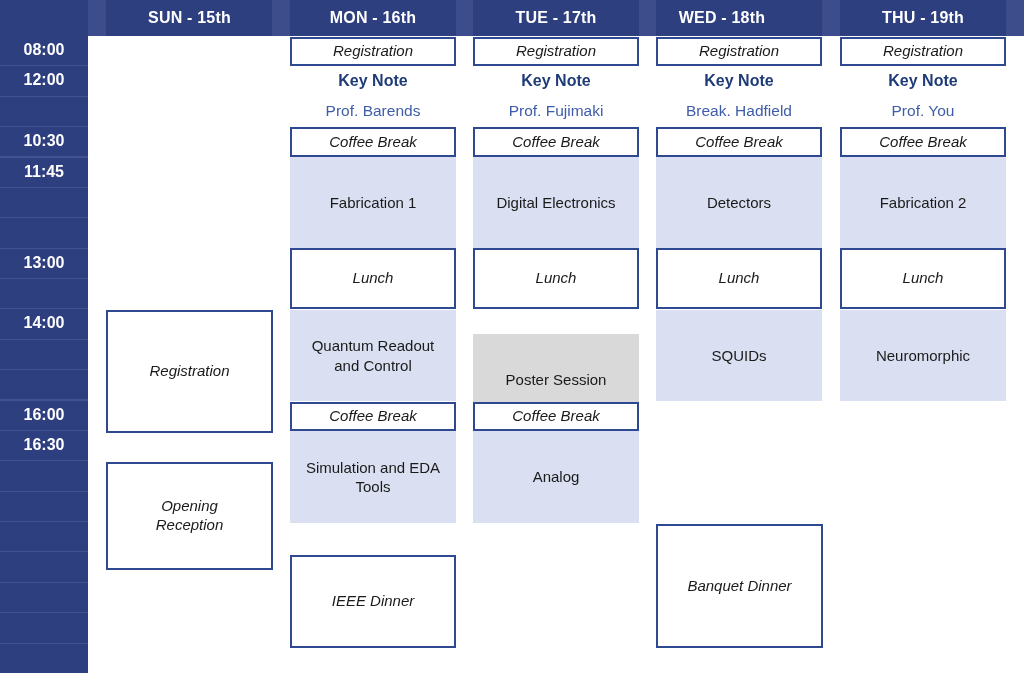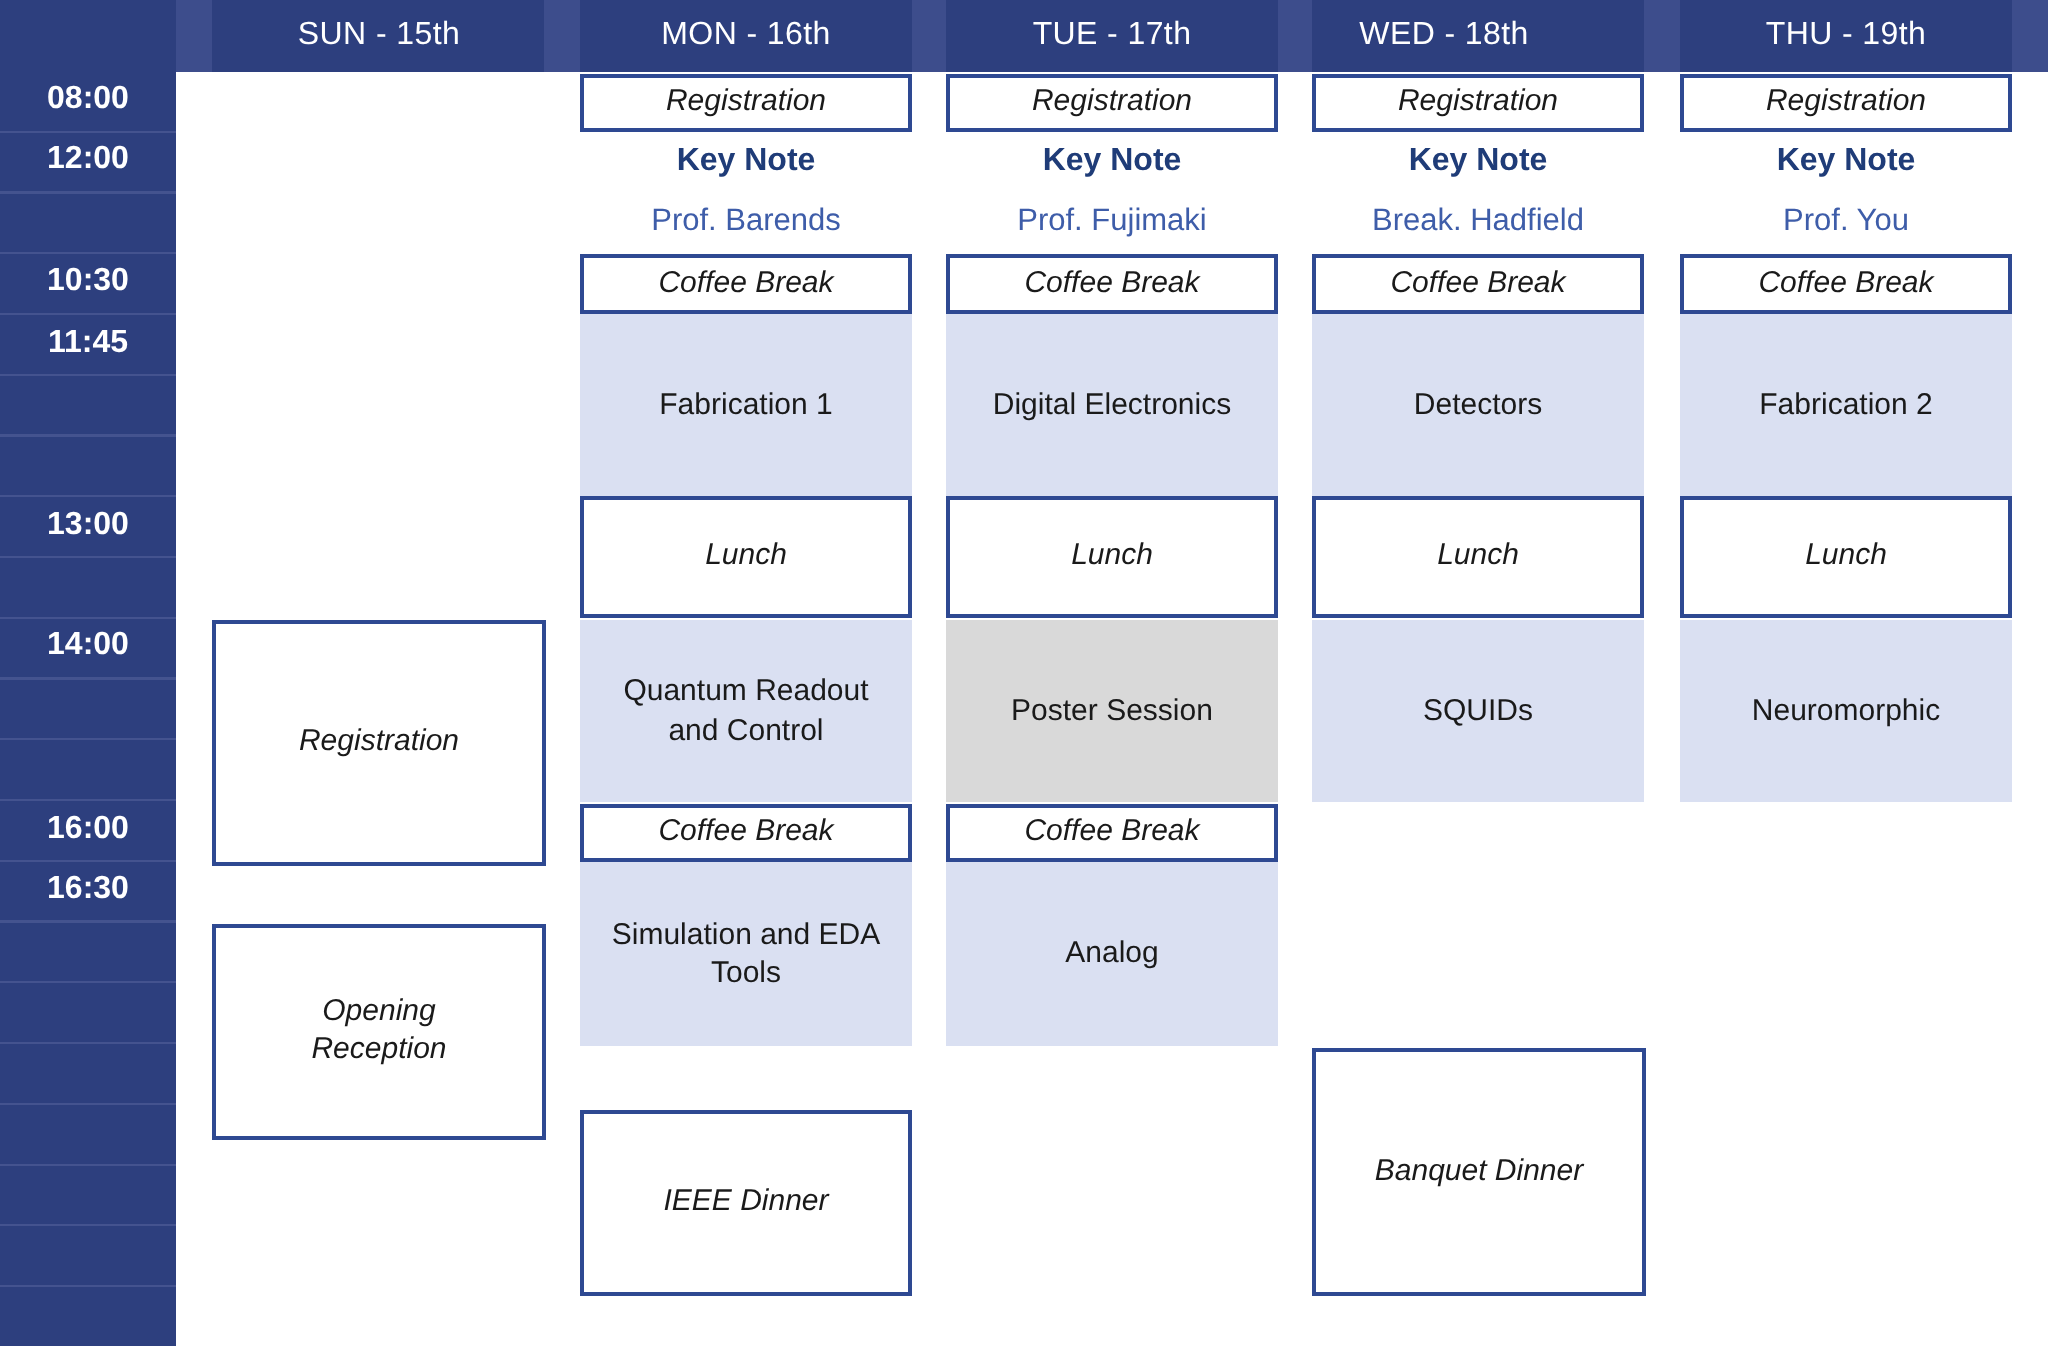--- a/index.html
+++ b/index.html
@@ -11,21 +11,21 @@
   .header-bar {
     position:absolute; left:0; top:0; width:1024px; height:36px;
     background:#2D3F7E;
   }
   .header-sep {
     position:absolute; top:0; height:36px; background:#41508E;
     opacity:.85;
   }
   .dh {
     position:absolute; top:0; height:36px; line-height:36px;
-    text-align:center; color:#ffffff; font-weight:normal; font-size:16px;
+    text-align:center; color:#ffffff; font-weight:bold; font-size:16px;
     letter-spacing:.2px;
   }
   
   .time-col {
     position:absolute; left:0; top:36px; width:88px; height:637px;
     background:repeating-linear-gradient(
       to bottom,
       #2D3F7E 0px, #2D3F7E 29.3px,
       #44538F 29.3px, #44538F 30.38px);
   }
@@ -39,21 +39,21 @@
     border:2px solid #2E4992; color:#1a1a1a; font-style:italic;
     font-size:15px; display:flex; align-items:center; justify-content:center;
     text-align:center; line-height:1.25;
   }
   .cell {
     position:absolute; box-sizing:border-box; background:#DAE0F2;
     color:#1a1a1a; font-size:15px; display:flex; align-items:center;
     justify-content:center; text-align:center; line-height:1.3;
     padding:0 12px;
   }
-  .cell.gray { background:#D9D9D9; }
+  .cell.gray { background:#D9D9D9;margin-top:24px; }
   .cell.pad19 { padding:0 19px; }
   .box.pad36 { padding:0 36px; }
   .keynote {
     position:absolute; display:flex; align-items:center; justify-content:center;
     font-weight:bold; color:#1F3C78; font-size:16px; text-align:center;
   }
   .prof {
     position:absolute; display:flex; align-items:center; justify-content:center;
     color:#3E5DA9; font-size:15.5px; text-align:left;
   }

